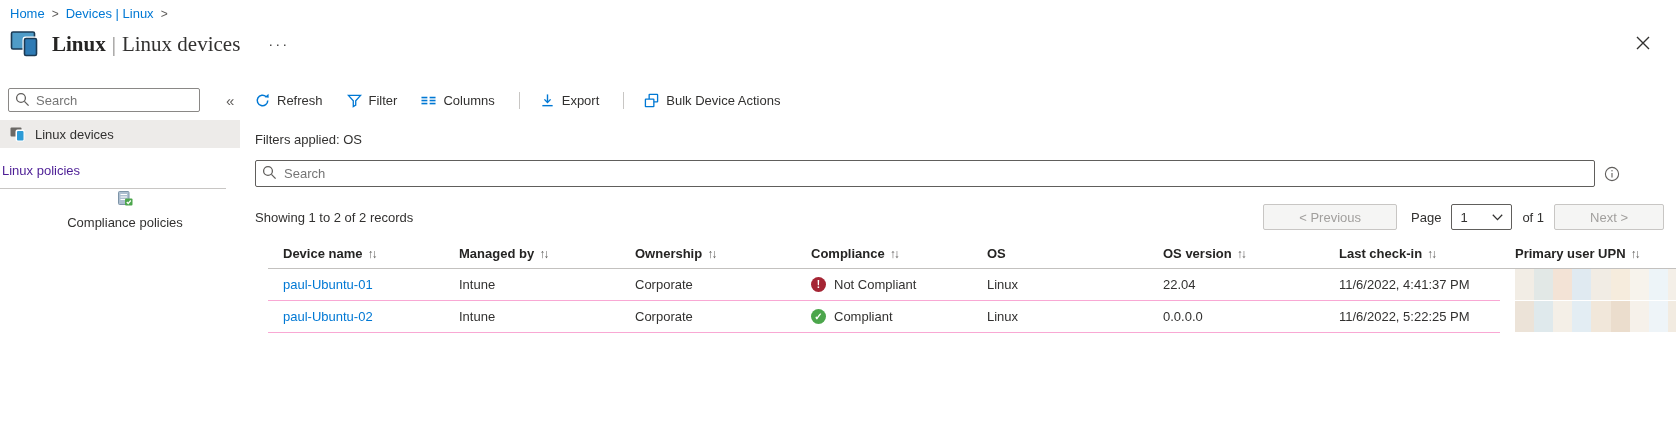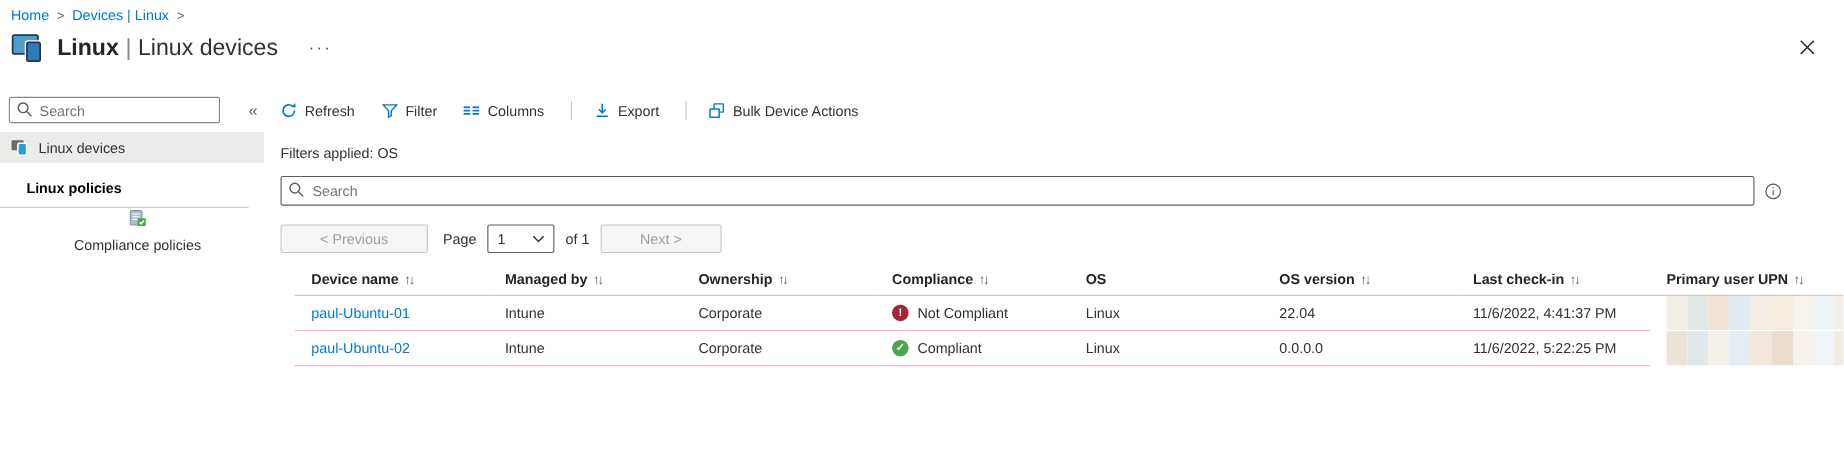--- a/index.html
+++ b/index.html
@@ -11,38 +11,38 @@
     color: #323130;
     overflow: hidden;
   }
   
   .breadcrumb { position:absolute; top:6px; left:10px; font-size:13px; display:flex; align-items:center; gap:7px; }
   .breadcrumb a { color:#0078d4; text-decoration:none; cursor:pointer; }
   .crumb-sep { color:#605e5c; font-size:12px; }
   
   .title-row { position:absolute; top:30px; left:10px; display:flex; align-items:center; }
   .title-icon { width:32px; height:28px; margin-right:10px; flex:none; }
-  .page-title { font-size:21px; color:#252423; }
+  .page-title { font-size:21px; color:#252423;font-family:Liberation Serif, serif; }
   .page-title .t-bold { font-weight:bold; }
   .page-title .t-sep { color:#8a8886; margin:0 6px; font-weight:normal; }
   .page-title .t-sub { font-weight:normal; color:#323130; }
   .more-btn { margin-left:26px; color:#494847; font-size:15px; letter-spacing:2px; cursor:pointer; line-height:10px; padding:4px 2px; }
   .close-btn { position:absolute; top:36px; right:22px; width:18px; height:18px; cursor:pointer; }
   .close-btn svg { width:14px; height:14px; stroke:#323130; }
   
   .sidebar { position:absolute; top:88px; left:0; width:240px; font-size:13px; }
   .side-search-row { display:flex; align-items:center; padding-left:8px; }
   .side-search { position:relative; width:192px; height:24px; }
   .side-search input { width:100%; height:100%; border:1px solid #8a8886; border-radius:2px; padding:0 6px 0 27px; font-size:13px; font-family:inherit; color:#323130; outline:none; }
   .search-glyph { position:absolute; left:7px; top:4px; width:15px; height:15px; }
   .collapse-btn { margin-left:26px; color:#605e5c; font-size:15px; cursor:pointer; }
   .side-item { margin-top:8px; height:28px; display:flex; align-items:center; gap:9px; padding-left:10px; cursor:pointer; }
   .side-item.selected { background:#edebe9; }
   .side-icon { width:16px; height:15px; flex:none; }
-  .side-section { margin:15px 0 0 24px; font-weight:bold; color:#000000; }
+  .side-section { margin:15px 0 0 2px; font-weight:normal; color:#4c1d95; }
   .side-divider { border:none; border-top:1px solid #c8c6c4; width:226px; margin:10px 0 0 0; }
   .side-link-item { margin-top:2px; height:28px; display:flex; align-items:center; gap:9px; padding-left:10px; cursor:pointer;flex-direction:column; }
   
   .main { position:absolute; top:88px; left:255px; width:1421px; }
   .toolbar { display:flex; align-items:center; height:24px; font-size:13px; }
   .tb-btn { display:flex; align-items:center; gap:7px; cursor:pointer; color:#323130; margin-right:24px; white-space:nowrap; }
   .tb-btn svg { width:15px; height:15px; flex:none; }
   .tb-divider { width:1px; height:17px; background:#c8c6c4; margin:0 20px 0 0; }
   .filters-applied { margin-top:20px; font-size:13px; color:#323130; }
   .grid-search-row { margin-top:13px; display:flex; align-items:center; }
@@ -195,20 +195,21 @@
       <input type="text" placeholder="Search" style="">
     </div>
     <svg class="info-btn" viewBox="0 0 16 16" fill="none" stroke="#605e5c" stroke-width="1.1">
       <circle cx="8" cy="8" r="6.6"></circle>
         <path d="M8 7 V11.4"></path>
         <circle cx="8" cy="4.7" r="0.7" fill="#605e5c" stroke="none"></circle>
     </svg>
   </div>
 
   <div class="records-row">
+    <div class="records-summary">Showing 1 to 2 of 2 records</div>
     <div class="pager">
       <div class="pager-btn">&lt; Previous</div>
       <span class="page-label">Page</span>
       <div class="page-select">
         <span>1</span>
         <svg viewBox="0 0 11 7" fill="none" stroke="#323130" stroke-width="1.3">
             <path d="M0.8 0.8 L5.5 5.6 L10.2 0.8"></path>
           </svg>
       </div>
       <span>of 1</span>

